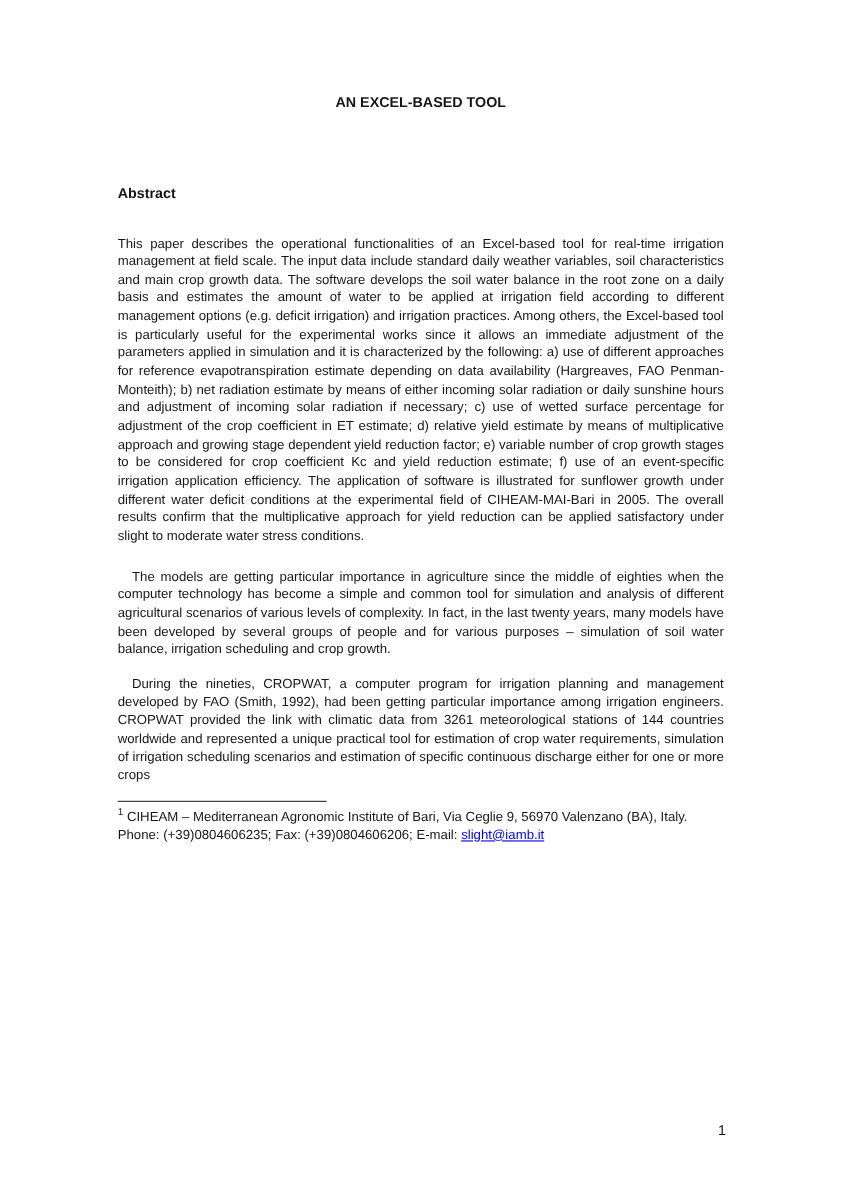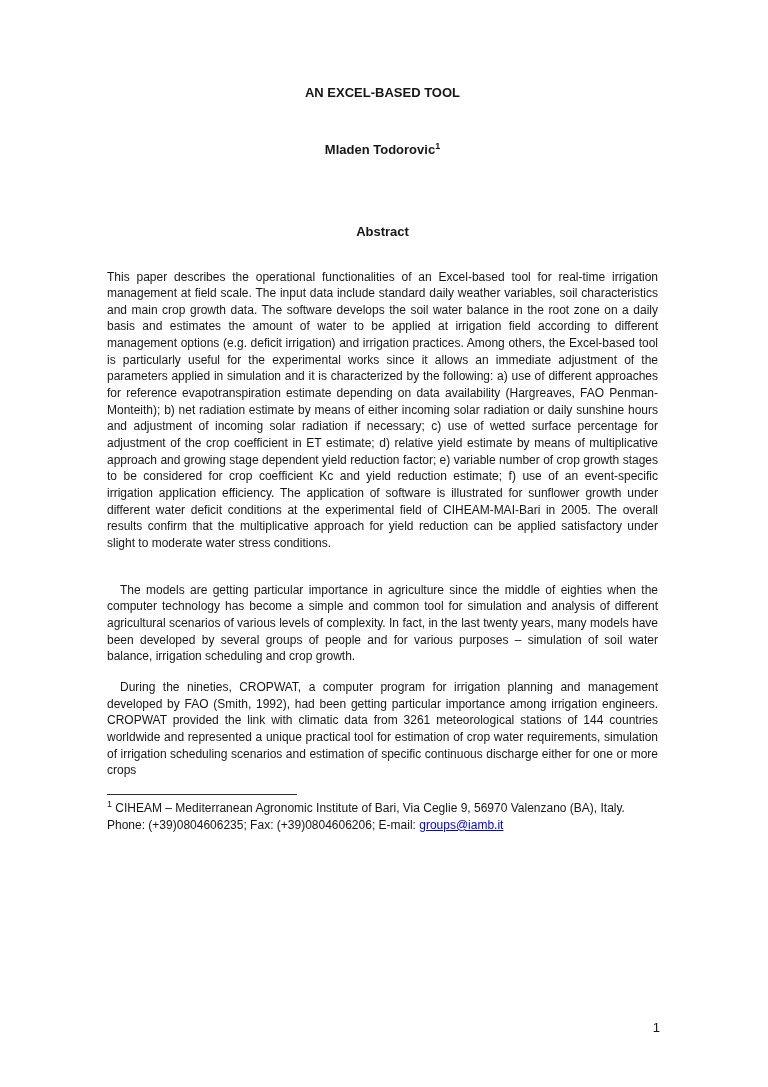--- a/index.html
+++ b/index.html
@@ -35,39 +35,39 @@
     font-size: 13px;
     font-weight: bold;
     line-height: 17px;
   }
   sup.fn-mark {
     font-size: 9px;
     vertical-align: super;
     line-height: 0;
   }
   .section-heading {
-    text-align: center;
+    text-align: left;
     font-size: 13px;
     font-weight: bold;
     line-height: 17px;
     margin: 0;
   }
   .abstract-heading { margin-top: 65px; }
   .intro-heading { margin-top: 21px; }
   .body-text {
     margin: 0;
     font-size: 12px;
     line-height: 16.65px;
     text-align: justify;
   }
   .abstract-text { margin-top: 29px; }
   .keywords-line { margin-top: 17px; }
   .keywords-line b { font-weight: bold; }
   .para-indent { text-indent: 13px; }
-  .intro-p1 { margin-top: 30px; }
+  .intro-p1 { margin-top: 20px; }
   .intro-p2 { margin-top: 14px; }
   .footnote-rule {
     margin-top: 15px;
     width: 190px;
     height: 0;
     border-top: 1px solid #2a2a2a;
   }
   .footnote {
     margin-top: 5px;
     font-size: 12px;
@@ -90,32 +90,31 @@
 </head>
 <body>
 
 <div class="page">
   <div class="content">
 
     <div class="title-block">
       <div>AN EXCEL-BASED TOOL</div>
     </div>
 
-    <div class="author-line"><span>Mladen Todorovic</span><sup class="fn-mark">1</sup></div>
 
     <h2 class="section-heading abstract-heading">Abstract</h2>
 
     <p class="body-text abstract-text">This paper describes the operational functionalities of an Excel-based tool for real-time irrigation management at field scale. The input data include standard daily weather variables, soil characteristics and main crop growth data. The software develops the soil water balance in the root zone on a daily basis and estimates the amount of water to be applied at irrigation field according to different management options (e.g. deficit irrigation) and irrigation practices. Among others, the Excel-based tool is particularly useful for the experimental works since it allows an immediate adjustment of the parameters applied in simulation and it is characterized by the following: a) use of different approaches for reference evapotranspiration estimate depending on data availability (Hargreaves, FAO Penman-Monteith); b) net radiation estimate by means of either incoming solar radiation or daily sunshine hours and adjustment of incoming solar radiation if necessary; c) use of wetted surface percentage for adjustment of the crop coefficient in ET estimate; d) relative yield estimate by means of multiplicative approach and growing stage dependent yield reduction factor; e) variable number of crop growth stages to be considered for crop coefficient Kc and yield reduction estimate; f) use of an event-specific irrigation application efficiency. The application of software is illustrated for sunflower growth under different water deficit conditions at the experimental field of CIHEAM-MAI-Bari in 2005. The overall results confirm that the multiplicative approach for yield reduction can be applied satisfactory under slight to moderate water stress conditions.</p>
 
 
 
     <p class="body-text para-indent intro-p1">The models are getting particular importance in agriculture since the middle of eighties when the computer technology has become a simple and common tool for simulation and analysis of different agricultural scenarios of various levels of complexity. In fact, in the last twenty years, many models have been developed by several groups of people and for various purposes – simulation of soil water balance, irrigation scheduling and crop growth.</p>
 
     <p class="body-text para-indent intro-p2">During the nineties, CROPWAT, a computer program for irrigation planning and management developed by FAO (Smith, 1992), had been getting particular importance among irrigation engineers. CROPWAT provided the link with climatic data from 3261 meteorological stations of 144 countries worldwide and represented a unique practical tool for estimation of crop water requirements, simulation of irrigation scheduling scenarios and estimation of specific continuous discharge either for one or more crops</p>
 
     <div class="footnote-rule"></div>
 
-    <div class="footnote"><sup class="fn-mark">1</sup> <span>CIHEAM – Mediterranean Agronomic Institute of Bari, Via Ceglie 9, 56970 Valenzano (BA), Italy. Phone: (+39)0804606235; Fax: (+39)0804606206; E-mail: </span><a href="#" class="email-link">groups@iamb.it</a></div>
+    <div class="footnote"><sup class="fn-mark">1</sup> <span>CIHEAM – Mediterranean Agronomic Institute of Bari, Via Ceglie 9, 56970 Valenzano (BA), Italy. Phone: (+39)0804606235; Fax: (+39)0804606206; E-mail: </span><a href="#" class="email-link">slight@iamb.it</a></div>
 
   </div>
 
   <div class="page-number">1</div>
 </div>
 
 </body></html>

